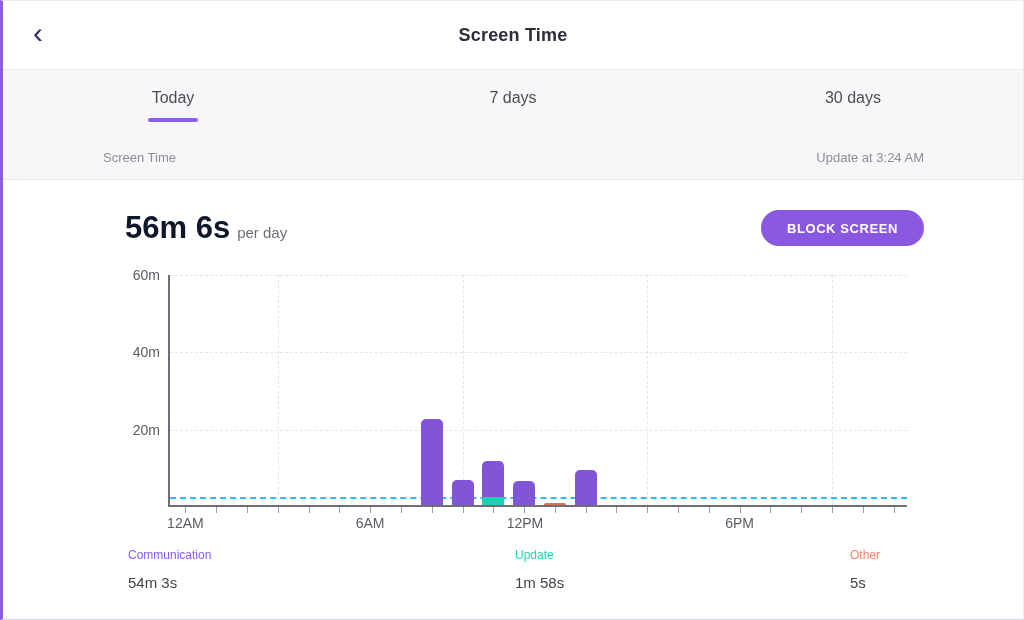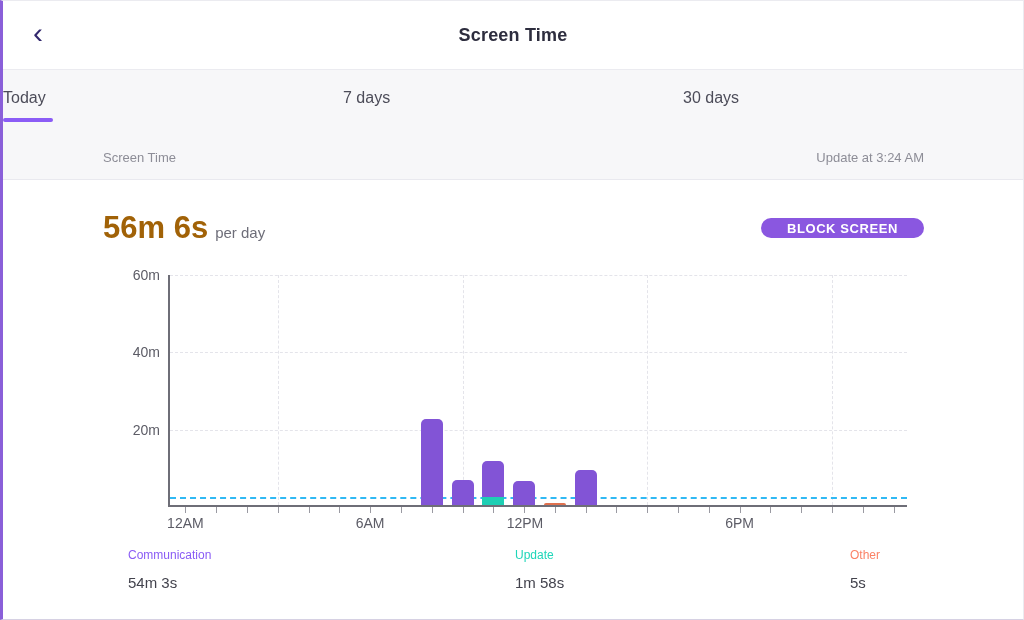--- a/index.html
+++ b/index.html
@@ -19,34 +19,34 @@
   .header { height: 69px; position: relative; display: flex; align-items: center;
             justify-content: center; background: #fff; border-bottom: 1px solid #ebebf0; }
   .back-btn { position: absolute; left: 24px; top: 50%; transform: translateY(-56%);
               font-size: 30px; font-weight: 500; color: #33296e; cursor: pointer;
               line-height: 1; padding: 2px 6px; }
   .title { font-size: 18px; font-weight: 700; color: #2d2d3e; letter-spacing: .2px; }
 
   
   .band { height: 110px; background: #f7f7f9; border-bottom: 1px solid #e9e9ef; }
   .tabs { display: flex; height: 70px; padding-top: 19px; }
-  .tab { flex: 1; display: flex; flex-direction: column; 
+  .tab { flex: 1; display: flex; flex-direction: column; align-items: center;
          font-size: 16px; color: #4c4c59; cursor: pointer; }
   .tab-underline { width: 50px; height: 4px; border-radius: 3px; margin-top: 11px;
                    background: transparent; }
   .tab.active .tab-underline { background: #8b5cf6; }
   .meta { display: flex; justify-content: space-between; padding: 10px 99px 0 100px;
           font-size: 13px; color: #8d8d97; }
 
   
   .summary-row { display: flex; justify-content: space-between; align-items: center;
                  padding: 25px 99px 0 100px; height: 71px; }
-  .big-time { font-size: 31px; font-weight: 700; color: #a16207; }
+  .big-time { font-size: 31px; font-weight: 700; color: #0f172a; margin-left: 22px; }
   .per-day { font-size: 15px; font-weight: 400; color: #6e6e79; margin-left: 7px; }
-  .block-btn { width: 163px; height: 20px; border: none; border-radius: 18px;
+  .block-btn { width: 163px; height: 36px; border: none; border-radius: 18px;
                background: #8a57e0; color: #ffffff; font-family: "Liberation Sans", sans-serif;
                font-size: 13px; font-weight: 700; letter-spacing: .6px; cursor: pointer; }
 
   
   .chart { position: relative; height: 284px; width: 100%; }
   .plot { position: absolute; left: 165px; top: 24px; width: 739px; height: 232px;
           border-left: 2px solid #6e6e77; border-bottom: 2px solid #6e6e77; }
   .hgrid { position: absolute; left: 0; width: 100%; height: 0;
            border-top: 1px dashed #e4e4ea; }
   .vgrid { position: absolute; top: 0; height: 100%; width: 0;

